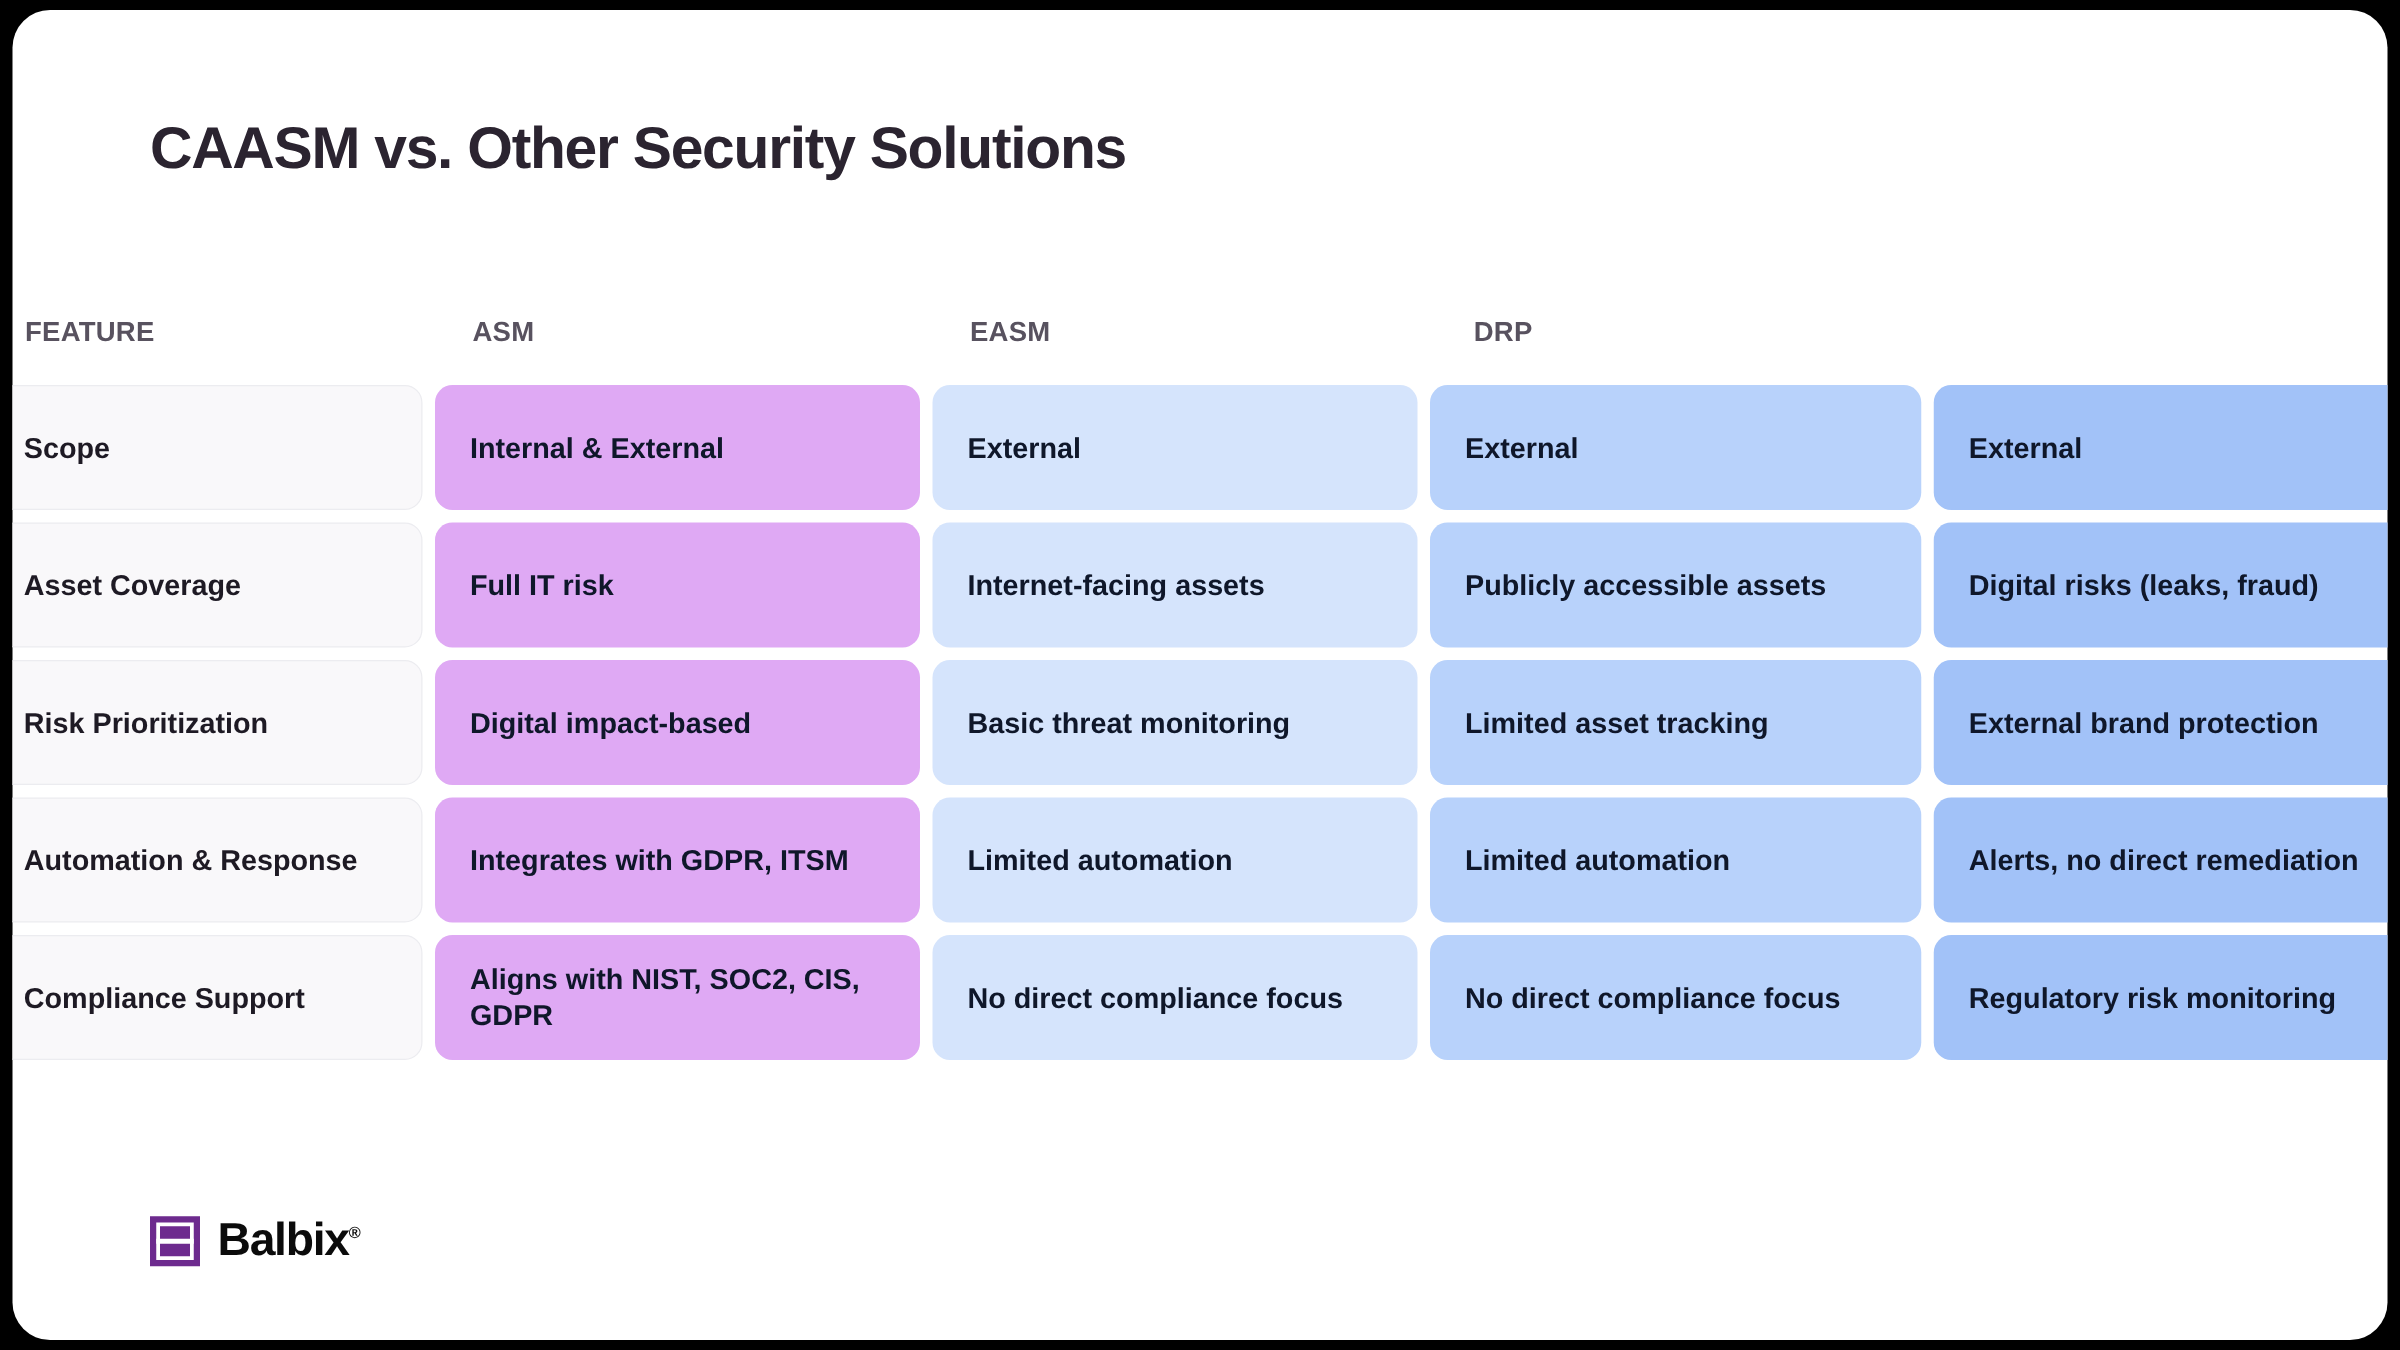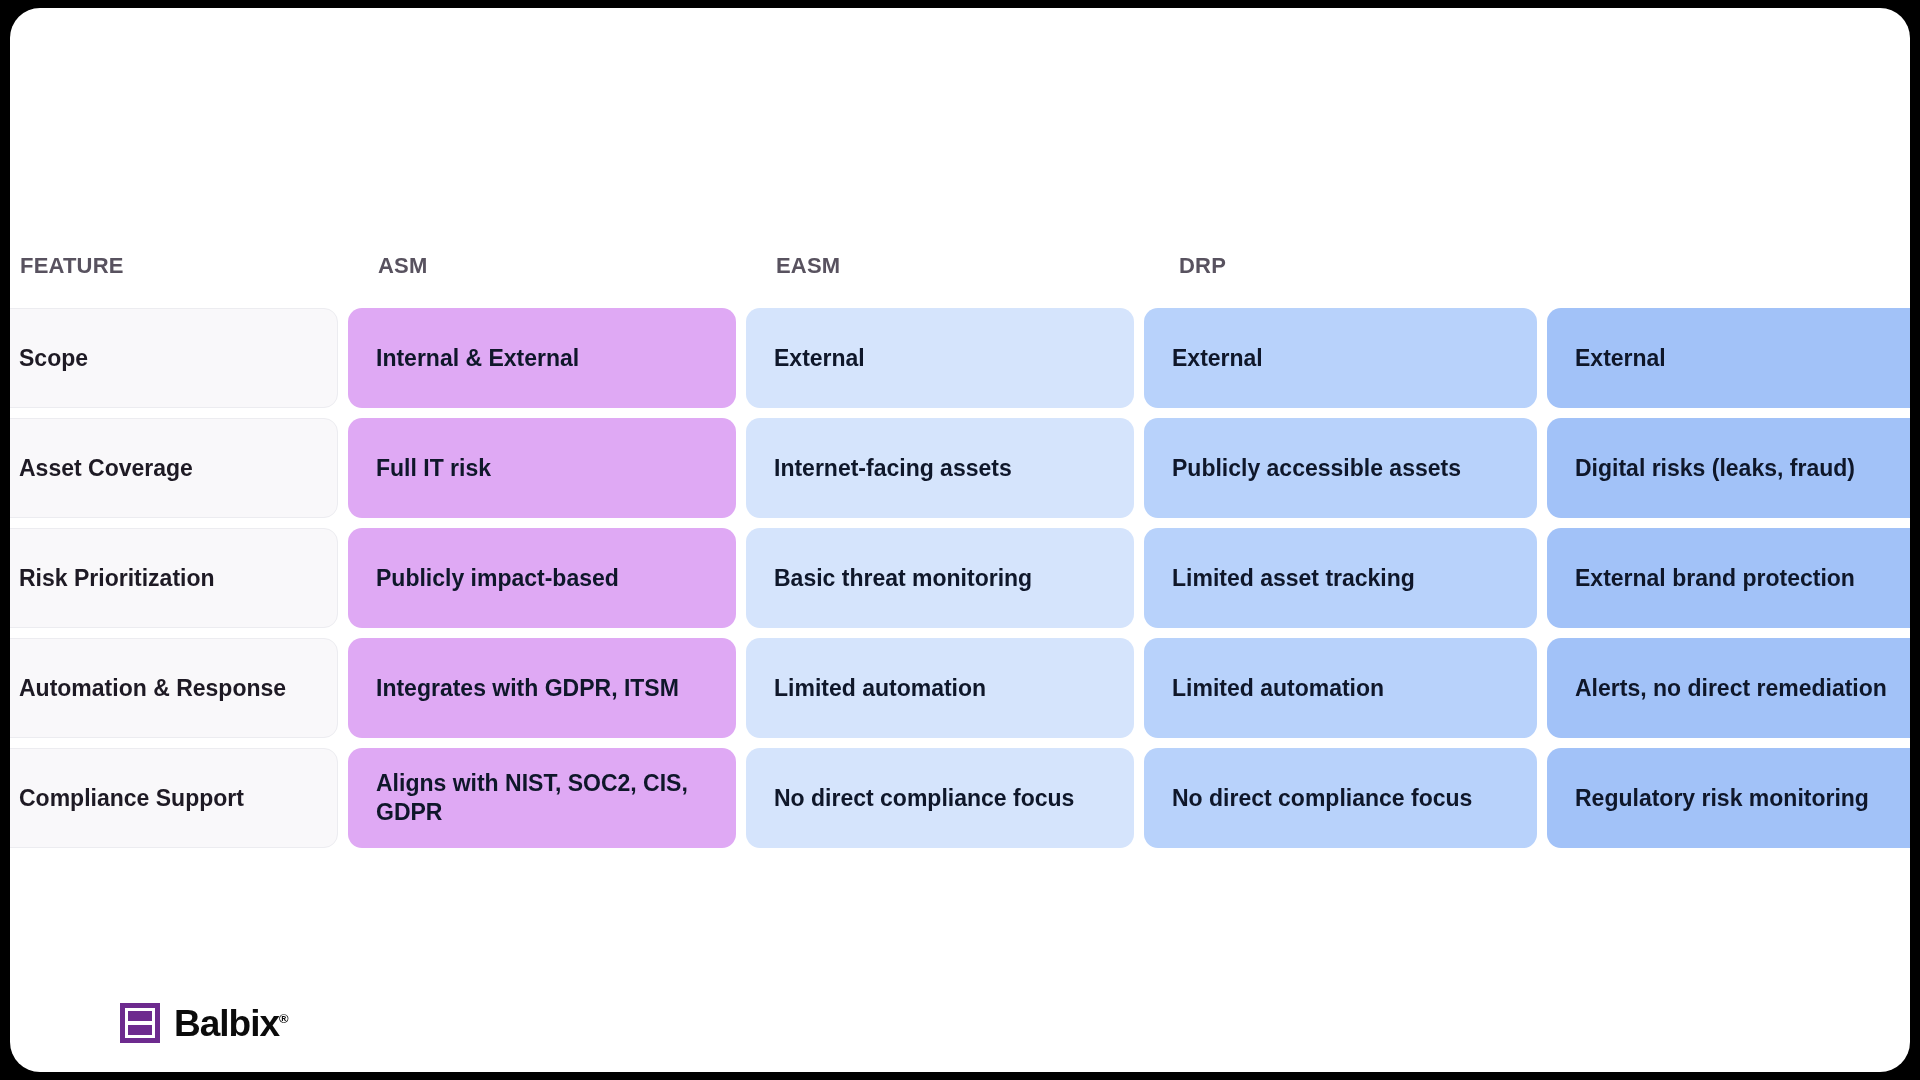--- a/index.html
+++ b/index.html
@@ -90,23 +90,22 @@
   .cell.caasm { background:#dfa9f4; }
   .cell.asm   { background:#d5e4fc; }
   .cell.easm  { background:#b8d2fb; }
   .cell.drp   { background:#a2c2f8; }
 
   
   .logo{
     position:absolute;
     left:110px; top:963px;
     display:flex;
-    align-items:flex-start;
+    align-items:flex-end;
     gap:14px;
-    margin-top:32px;
   }
   .logo-mark{
     width:40px; height:40px;
     background:#6d2a8e;
     position:relative;
     flex:0 0 auto;
   }
   .logo-mark::before,
   .logo-mark::after{
     content:"";
@@ -131,20 +130,21 @@
     font-weight:bold;
     color:#0b0b0b;
     letter-spacing:0;
   }
 </style>
 </head>
 <body>
 
 <div class="page-card">
 
+  <div class="title">CAASM vs. Other Security Solutions</div>
 
   <div class="table-wrap">
 
     <div class="head-row">
       <div class="head-cell c-feature">FEATURE</div>
       <div class="head-cell c-asm">ASM</div>
       <div class="head-cell c-easm">EASM</div>
       <div class="head-cell c-drp">DRP</div>
     </div>
 
@@ -159,21 +159,21 @@
     <div class="t-row">
       <div class="cell feature c-feature">Asset Coverage</div>
       <div class="cell caasm c-caasm">Full IT risk</div>
       <div class="cell asm c-asm">Internet-facing assets</div>
       <div class="cell easm c-easm">Publicly accessible assets</div>
       <div class="cell drp c-drp">Digital risks (leaks, fraud)</div>
     </div>
 
     <div class="t-row">
       <div class="cell feature c-feature">Risk Prioritization</div>
-      <div class="cell caasm c-caasm">Publicly impact-based</div>
+      <div class="cell caasm c-caasm">Digital impact-based</div>
       <div class="cell asm c-asm">Basic threat monitoring</div>
       <div class="cell easm c-easm">Limited asset tracking</div>
       <div class="cell drp c-drp">External brand protection</div>
     </div>
 
     <div class="t-row">
       <div class="cell feature c-feature">Automation &amp; Response</div>
       <div class="cell caasm c-caasm">Integrates with GDPR, ITSM</div>
       <div class="cell asm c-asm">Limited automation</div>
       <div class="cell easm c-easm">Limited automation</div>

